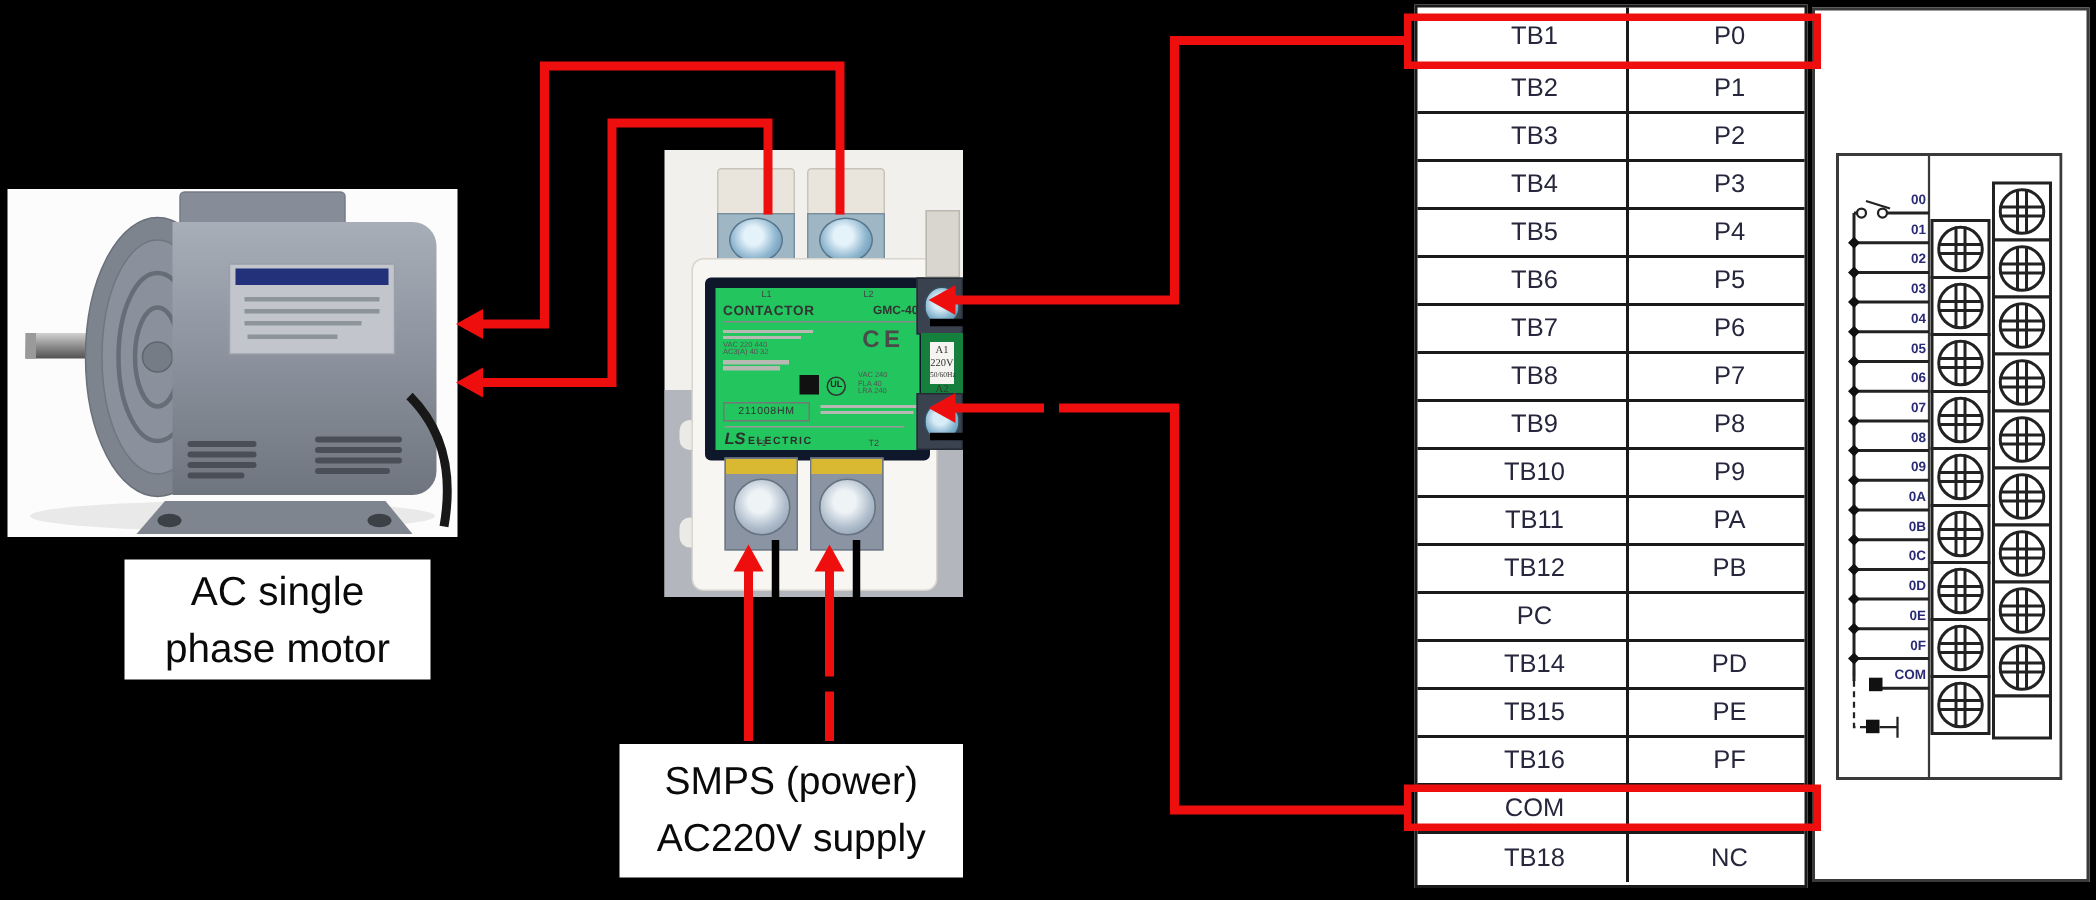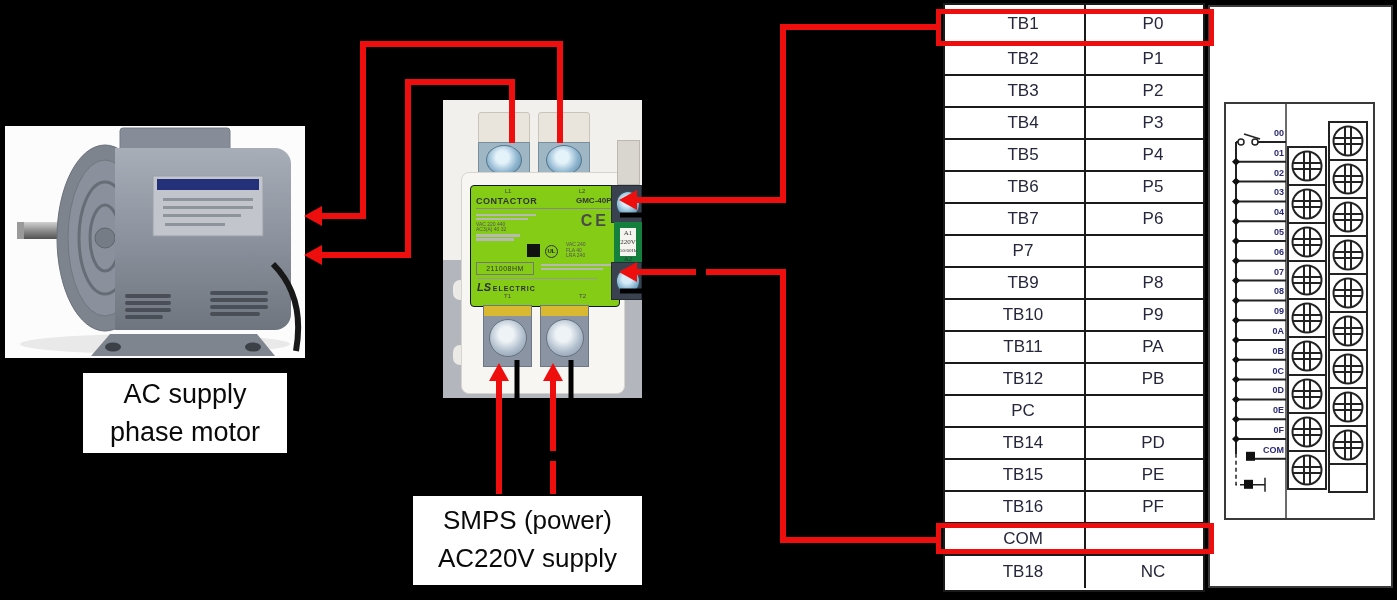--- a/index.html
+++ b/index.html
@@ -13,21 +13,21 @@
   #contactor-photo{left:443px;top:100px;width:199px;height:298px;background:#f1f0ed;z-index:1;}
 
   
   .ct-plate{position:absolute;left:0;top:160px;width:199px;height:138px;background:#b3b6bc;}
   .ct-plate-hole{position:absolute;width:14px;height:20px;border-radius:7px;background:#eceae6;}
   .ct-tower{position:absolute;top:12px;width:52px;height:33px;background:#e9e5dd;border:1px solid #c9c4ba;border-radius:3px 3px 0 0;}
   .ct-screwblk{position:absolute;top:42px;width:52px;height:34px;background:#9fb6c4;border:1px solid #7a8f9d;}
   .ct-screw{position:absolute;left:7px;top:2px;width:36px;height:30px;border-radius:50%;
             background:radial-gradient(circle at 45% 40%,#e4f2fa 0 25%,#8fb6cf 60%,#5b87a6 100%);border:1px solid #58758a;}
   .ct-body{position:absolute;left:18px;top:72px;width:164px;height:222px;background:#f7f6f3;border:1px solid #d8d5cf;border-radius:8px;}
-  .ct-face{position:absolute;left:27px;top:85px;width:150px;height:122px;background:#84cc16;border:1px solid #0f172a;border-radius:4px;
+  .ct-face{position:absolute;left:27px;top:85px;width:150px;height:122px;background:#22c55e;border:7px solid #0f172a;border-radius:4px;
            font-size:6px;color:#333;line-height:1.1;}
   .ct-lrow{position:absolute;left:0;top:2px;width:100%;display:flex;justify-content:space-around;font-size:6px;color:#444;}
   .ct-titlerow{position:absolute;left:5px;top:11px;width:140px;display:flex;justify-content:space-between;border-bottom:1px solid #888;padding-bottom:1px;}
   .ct-name{font-weight:bold;font-size:9px;letter-spacing:.5px;}
   .ct-model{font-size:8px;font-weight:bold;}
   .tiny{font-size:5px;color:#555;display:block;}
   .bar{height:2.5px;background:#b9b9b4;margin:1.5px 0;}
   .ct-ratings{position:absolute;left:5px;top:26px;width:72px;}
   .ct-ce{position:absolute;right:10px;top:26px;font-size:16px;font-weight:bold;color:#4a4a4a;letter-spacing:3px;}
   .ct-chip{position:absolute;left:56px;top:58px;width:13px;height:13px;background:#111;}
@@ -122,21 +122,21 @@
         <rect x="205" y="165" width="58" height="4" rx="2"></rect>
           <rect x="205" y="172" width="58" height="4" rx="2"></rect>
         <rect x="205" y="179" width="58" height="4" rx="2"></rect>
           <rect x="205" y="186" width="50" height="4" rx="2"></rect>
       </g>
       <path d="M268,138 C288,158 298,185 291,225" stroke="#181818" stroke-width="6" fill="none"></path>
     </svg>
   </div>
 
   <div class="label-box" id="motor-label">
-    <div>AC supply</div>
+    <div>AC single</div>
     <div>phase motor</div>
   </div>
 
   <div class="photo" id="contactor-photo">
     <div class="ct-plate">
       <div class="ct-plate-hole" style="left:10px;top:20px;"></div>
       <div class="ct-plate-hole" style="left:10px;top:85px;"></div>
     </div>
     <div class="ct-tower" style="left:35px;"></div>
     <div class="ct-tower" style="left:95px;"></div>
@@ -241,20 +241,21 @@
       </div>
       <div class="tbrow">
         <div class="cell">TB6</div>
         <div class="cell">P5</div>
       </div>
       <div class="tbrow">
         <div class="cell">TB7</div>
         <div class="cell">P6</div>
       </div>
       <div class="tbrow">
+        <div class="cell">TB8</div>
         <div class="cell">P7</div>
       </div>
       <div class="tbrow">
         <div class="cell">TB9</div>
         <div class="cell">P8</div>
       </div>
       <div class="tbrow">
         <div class="cell">TB10</div>
         <div class="cell">P9</div>
       </div>

